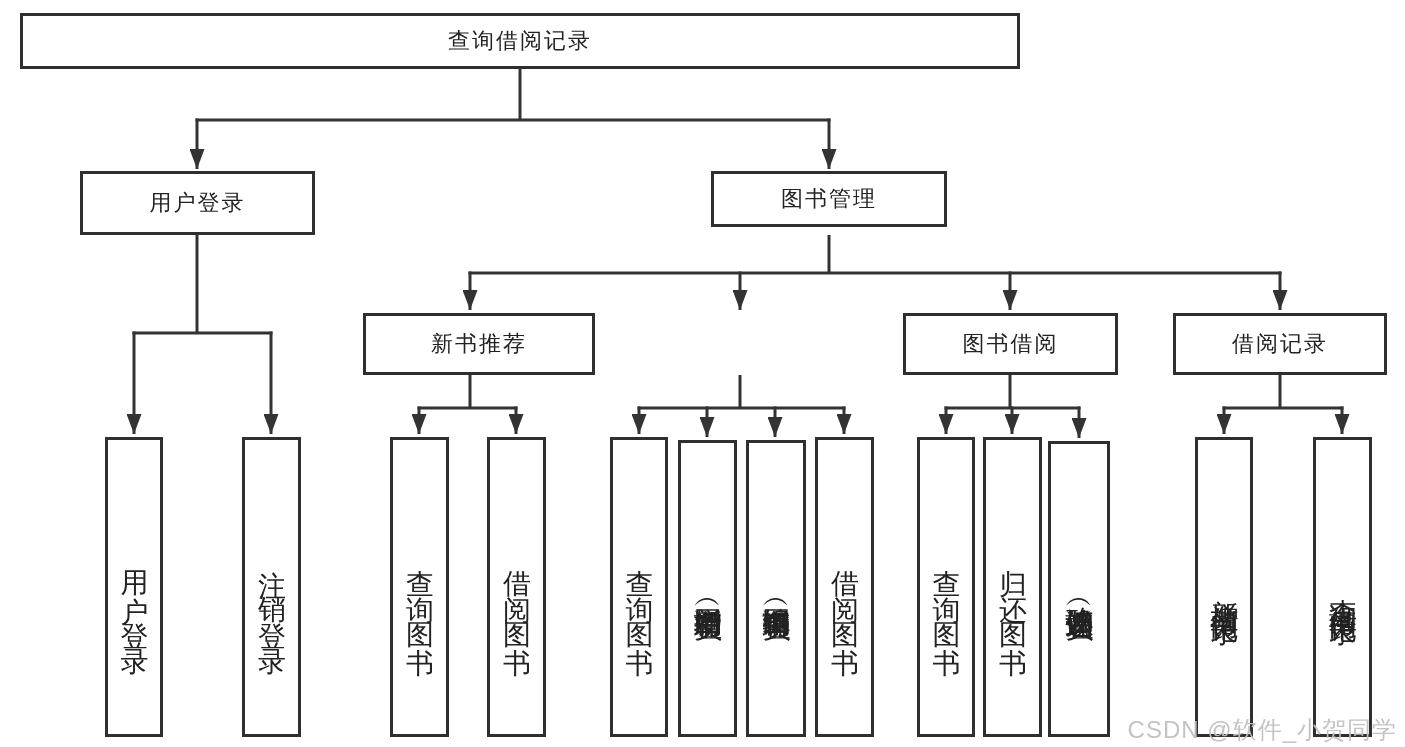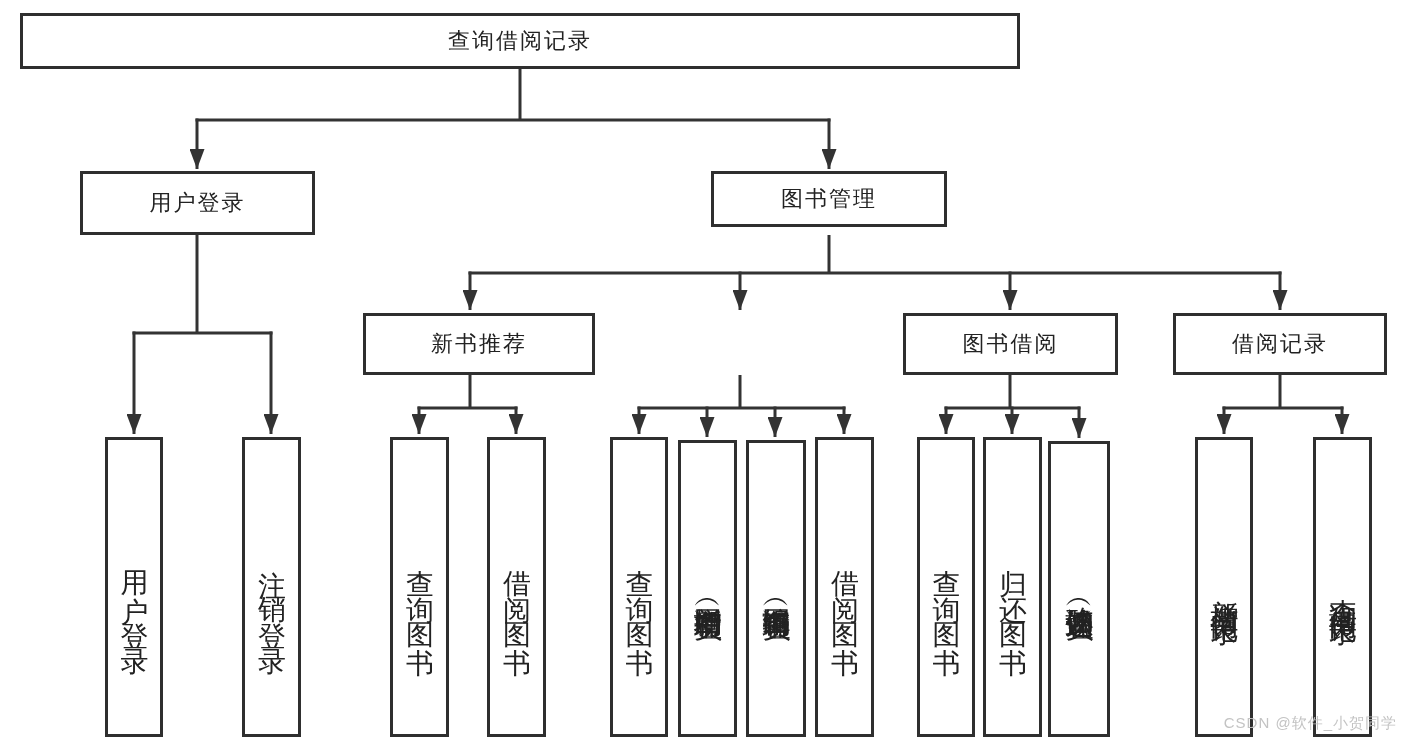--- a/index.html
+++ b/index.html
@@ -21,21 +21,21 @@
   .hbox{font-size:22px;letter-spacing:2px;}
   .leaf span{
     writing-mode:vertical-rl;text-orientation:mixed;
     font-size:28px;line-height:1;white-space:nowrap;
   }
   .sp-4 span{letter-spacing:26px;margin-bottom:-26px;}
   .sp-6 span{letter-spacing:4px;margin-bottom:-4px;}
   .sp-9 span{letter-spacing:1px;margin-bottom:-1px;}
   .watermark{
     position:absolute;right:8px;top:714px;z-index:6;
-    font-size:15px;letter-spacing:1px;color:var(--wm);opacity:.95;
+    font-size:24px;letter-spacing:1px;color:var(--wm);opacity:.95;
   }
 </style>
 </head>
 <body>
 
 <div class="canvas">
 
   <svg class="wires" width="1405" height="747">
     <defs>
       <marker id="arw" viewBox="0 0 20 15" refX="20" refY="7.5" markerWidth="20" markerHeight="15" markerUnits="userSpaceOnUse" orient="auto">

